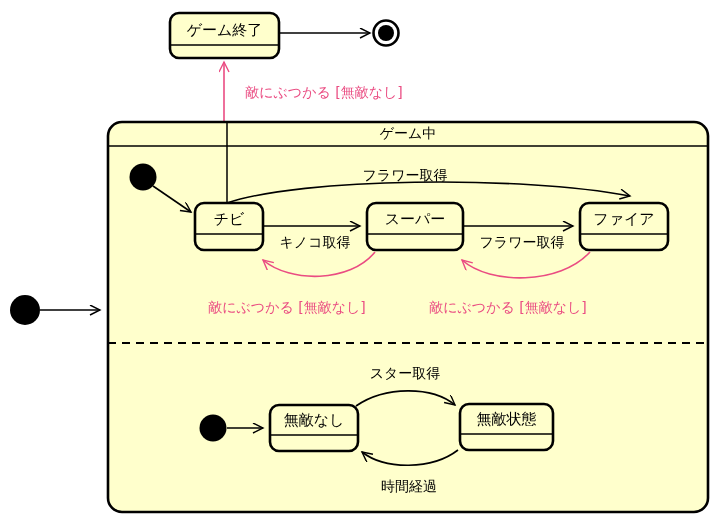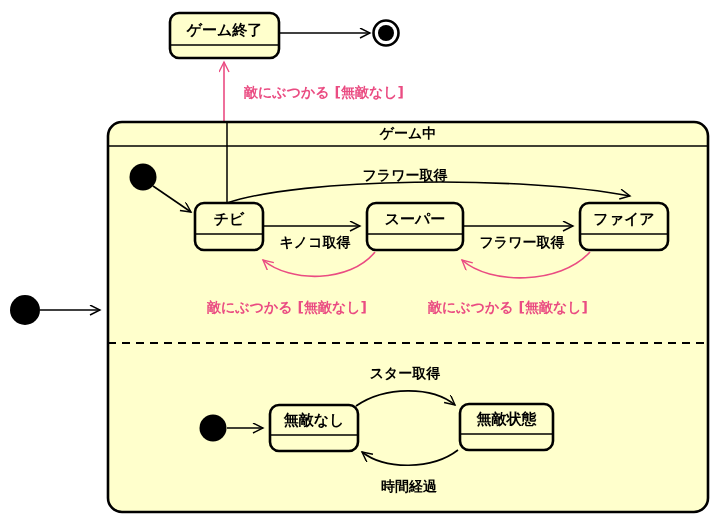--- a/index.html
+++ b/index.html
@@ -12,21 +12,20 @@
     height: 528px;
     font-family: "DejaVu Sans", "Liberation Sans", sans-serif;
     overflow: hidden;
     position: relative;
   }
   #diagram-root {
     position: absolute;
     left: 0; top: 0;
     width: 722px;
     height: 528px;
-    font-weight: bold;
   }
   svg.diagram-svg {
     position: absolute;
     left: 0; top: 0;
     width: 722px;
     height: 528px;
     display: block;
   }
   .state-name {
     font-size: 15px;

